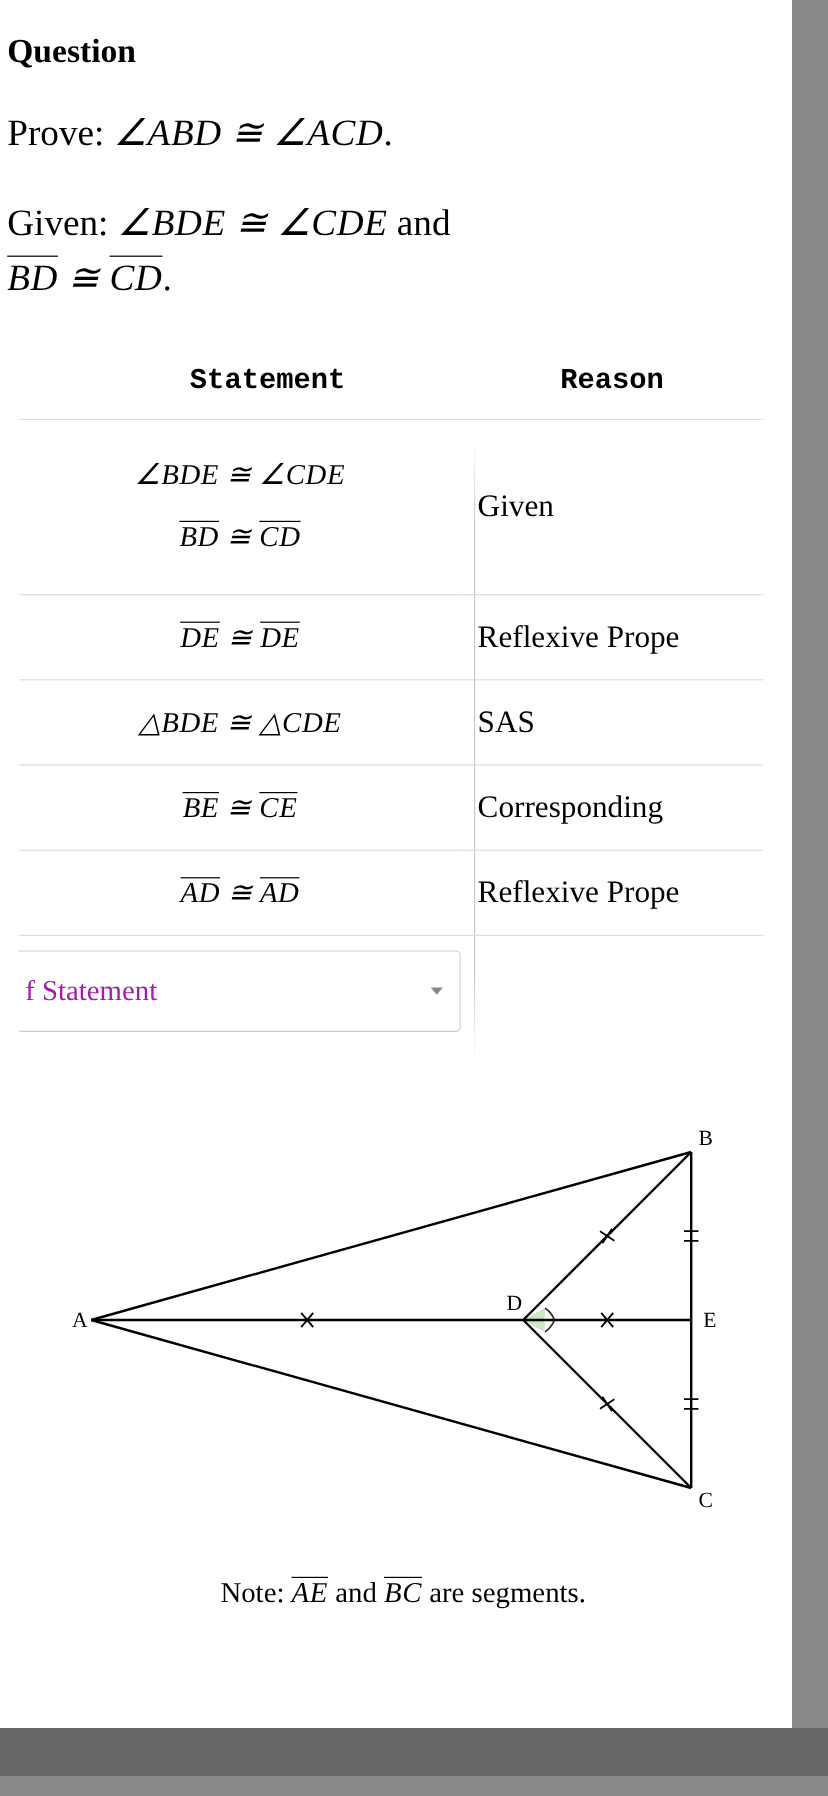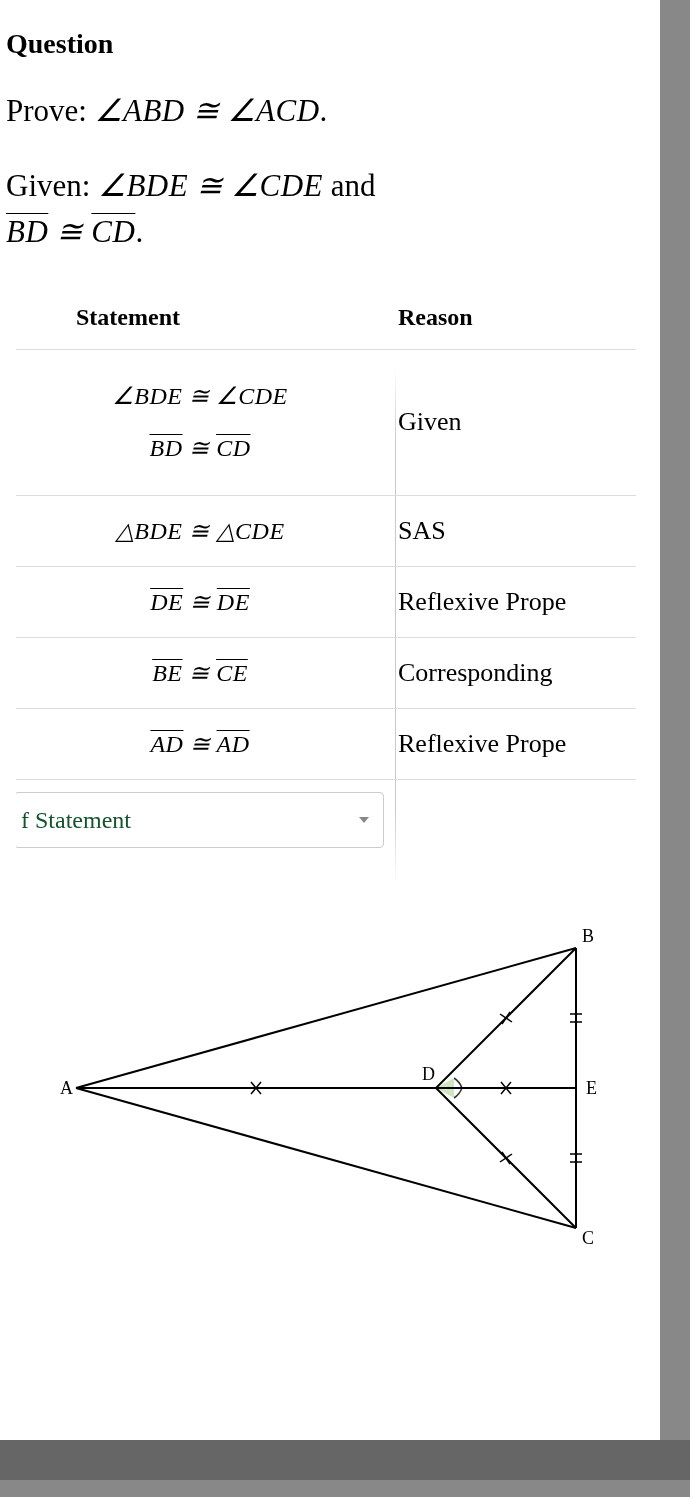--- a/index.html
+++ b/index.html
@@ -34,22 +34,22 @@
 
   
   .proof-table {
     margin: 30px 0 0 10px;
     width: 620px;
     border-collapse: collapse;
     font-size: 23px;
     position: relative;
   }
   .proof-table th {
-    text-align: left;
-    font-family: Liberation Serif, serif;
+    text-align: center;
+    font-family: Liberation Mono, monospace;
     font-weight: bold;
     padding: 18px 14px 18px 14px;
     font-size: 24px;
   }
   .proof-table td {
     padding: 20px 14px;
     border-top: 1px solid #ddd;
     vertical-align: middle;
     white-space: nowrap;
     overflow: hidden;
@@ -76,27 +76,27 @@
     height: 520px;
     background: linear-gradient(to bottom, rgba(200,200,200,0) 0%, rgba(200,200,200,1) 15%, rgba(200,200,200,1) 85%, rgba(200,200,200,0) 100%);
   }
   .multi-stmt { line-height: 2.2; }
 
   
   .dropdown-row td { padding: 12px 0 0 0; border-top: 1px solid #ddd; }
   .dropdown {
     border: 1px solid #ccc;
     border-radius: 4px;
-    height: 56px;
+    height: 68px;
     width: 370px;
     display: flex;
     align-items: center;
     justify-content: space-between;
     padding: 0 14px 0 6px;
-    color: #14532d;
+    color: #a21caf;
     font-size: 24px;
     font-style: normal;
     font-family: Georgia, serif;
     background: #fff;
     margin-left: -2px;
   }
   .dropdown .caret {
     width: 0; height: 0;
     border-left: 5px solid transparent;
     border-right: 5px solid transparent;
@@ -146,28 +146,28 @@
     </thead>
     <tbody>
       <tr>
         <td class="stmt multi-stmt">
           <span>∠BDE ≅ ∠CDE</span><br>
           <span class="overline">BD</span> ≅ <span class="overline">CD</span>
         </td>
         <td class="reason">Given</td>
       </tr>
       <tr>
+        <td class="stmt">
+          <span class="overline">DE</span> ≅ <span class="overline">DE</span>
+        </td>
+        <td class="reason">Reflexive Prope</td>
+      </tr>
+      <tr>
         <td class="stmt">△BDE ≅ △CDE</td>
         <td class="reason">SAS</td>
-      </tr>
-      <tr>
-        <td class="stmt">
-          <span class="overline">DE</span> ≅ <span class="overline">DE</span>
-        </td>
-        <td class="reason">Reflexive Prope</td>
       </tr>
       <tr>
         <td class="stmt">
           <span class="overline">BE</span> ≅ <span class="overline">CE</span>
         </td>
         <td class="reason">Corresponding</td>
       </tr>
       <tr>
         <td class="stmt">
           <span class="overline">AD</span> ≅ <span class="overline">AD</span>
@@ -230,16 +230,19 @@
         <line x1="514" y1="254" x2="526" y2="254"></line>
       </g>
 
       <text x="4" y="186" font-size="18" font-family="Georgia">A</text>
       <text x="526" y="34" font-size="18" font-family="Georgia">B</text>
       <text x="526" y="336" font-size="18" font-family="Georgia">C</text>
       <text x="366" y="172" font-size="18" font-family="Georgia">D</text>
       <text x="530" y="186" font-size="18" font-family="Georgia">E</text>
     </svg>
 
+    <p class="note">
+      <span>Note: </span><span class="math overline">AE</span><span> and </span><span class="math overline">BC</span><span> are segments.</span>
+    </p>
   </div>
 
 </div>
 <div class="footer-bar"></div>
 
 </body></html>

